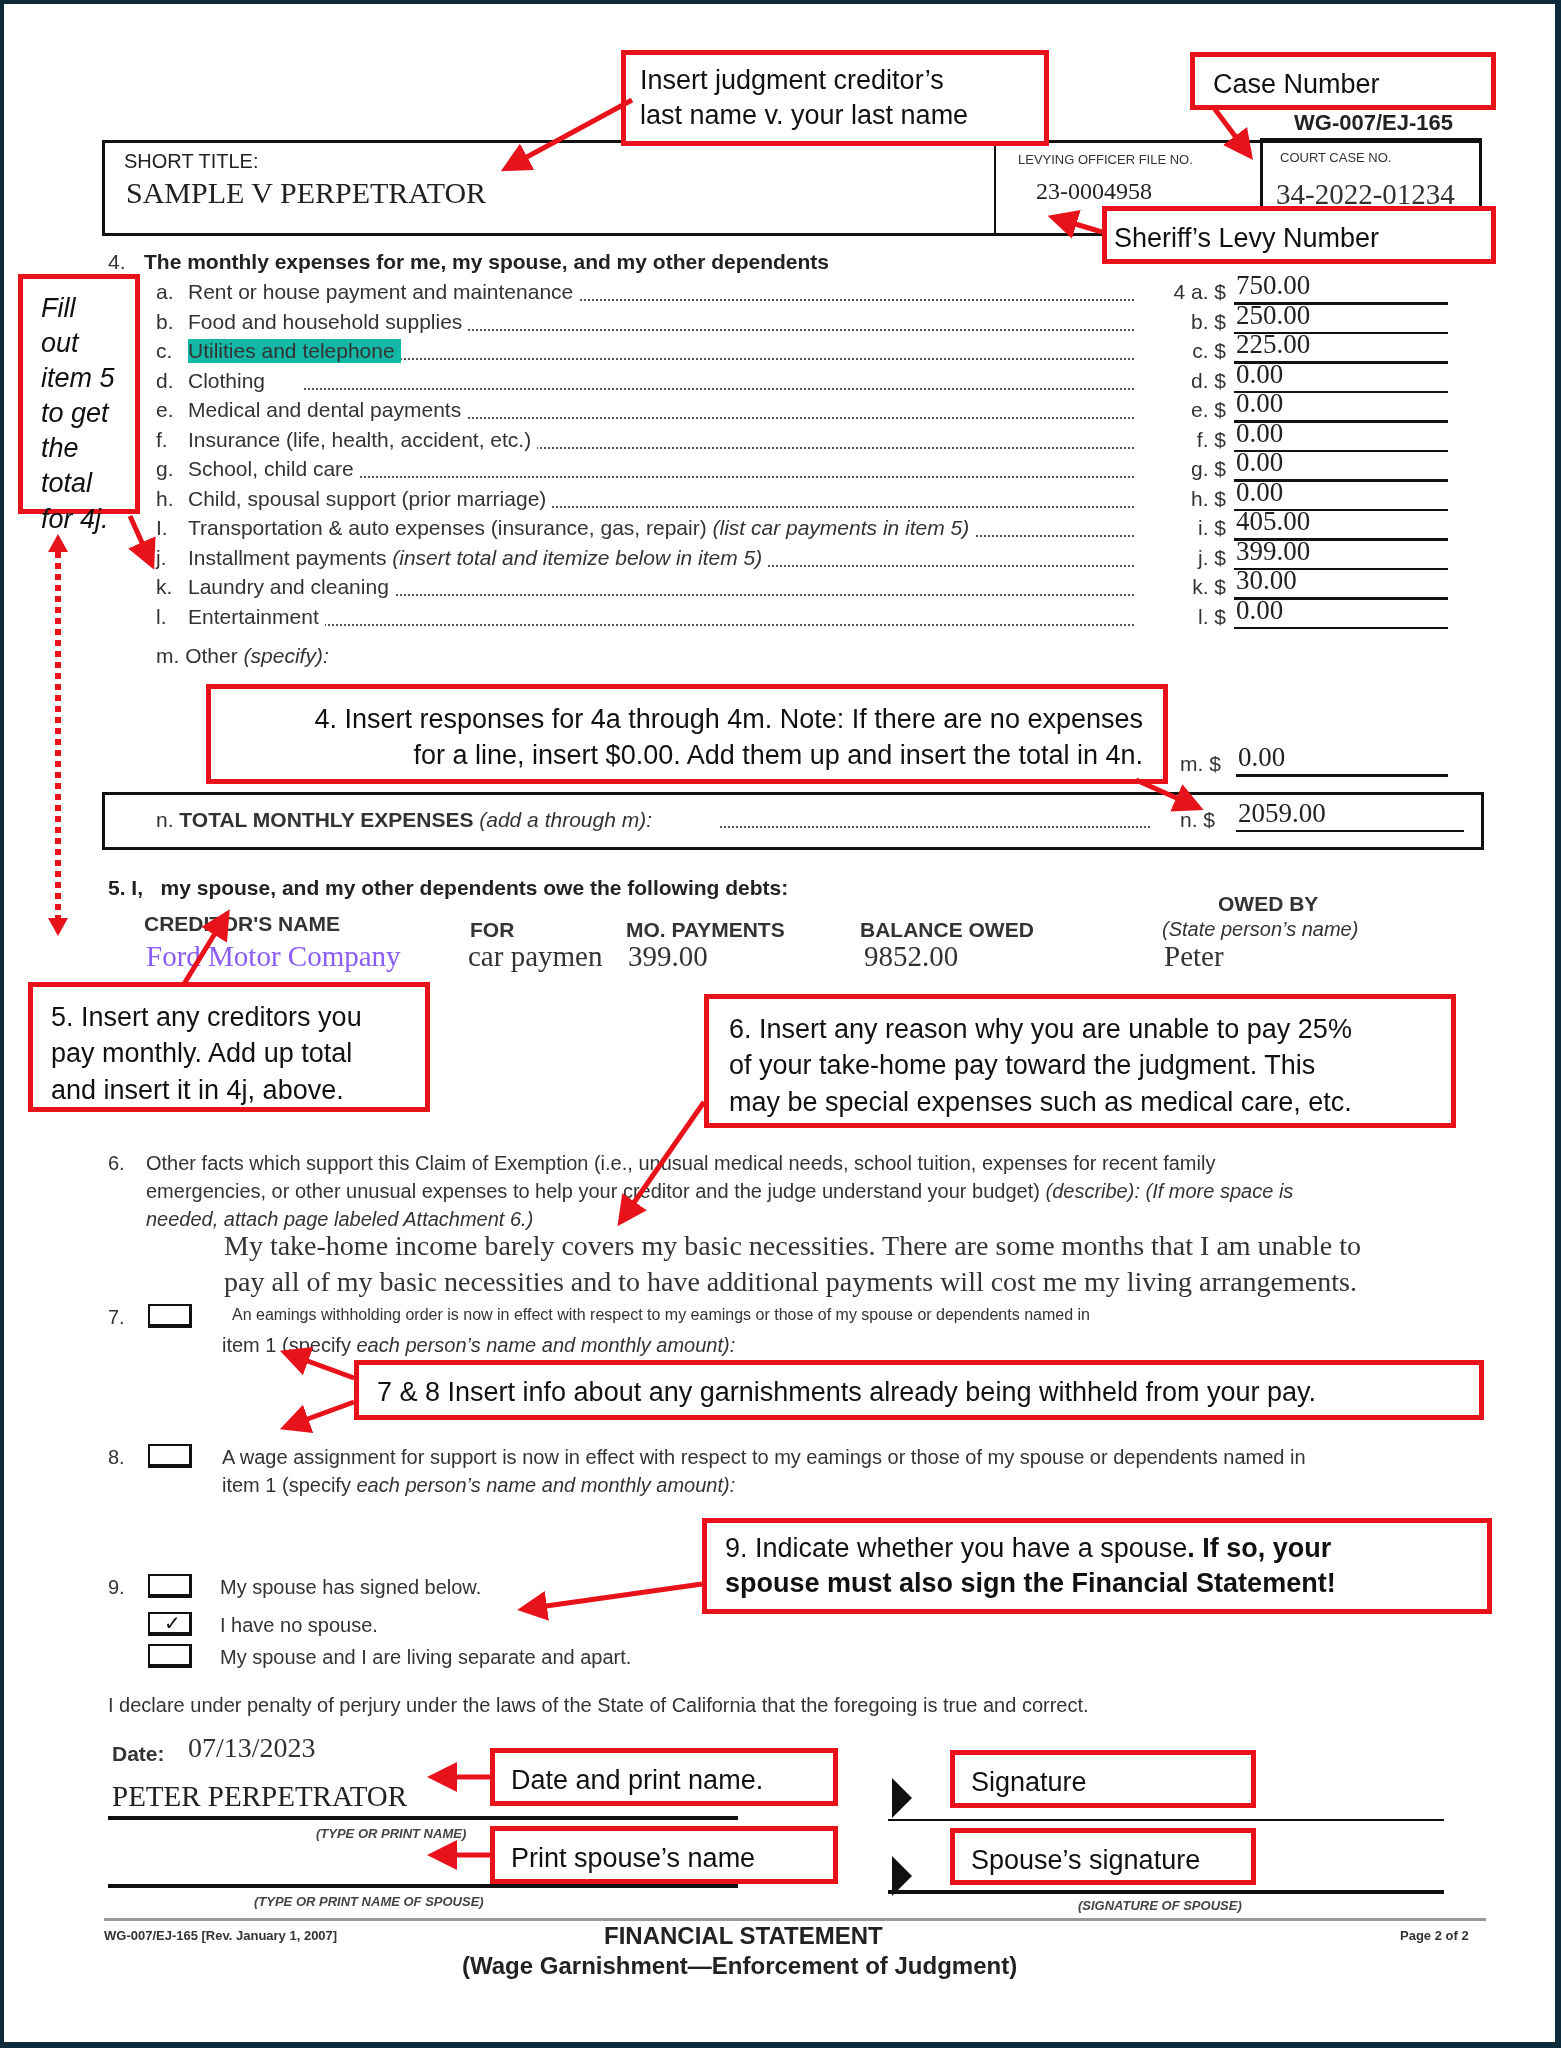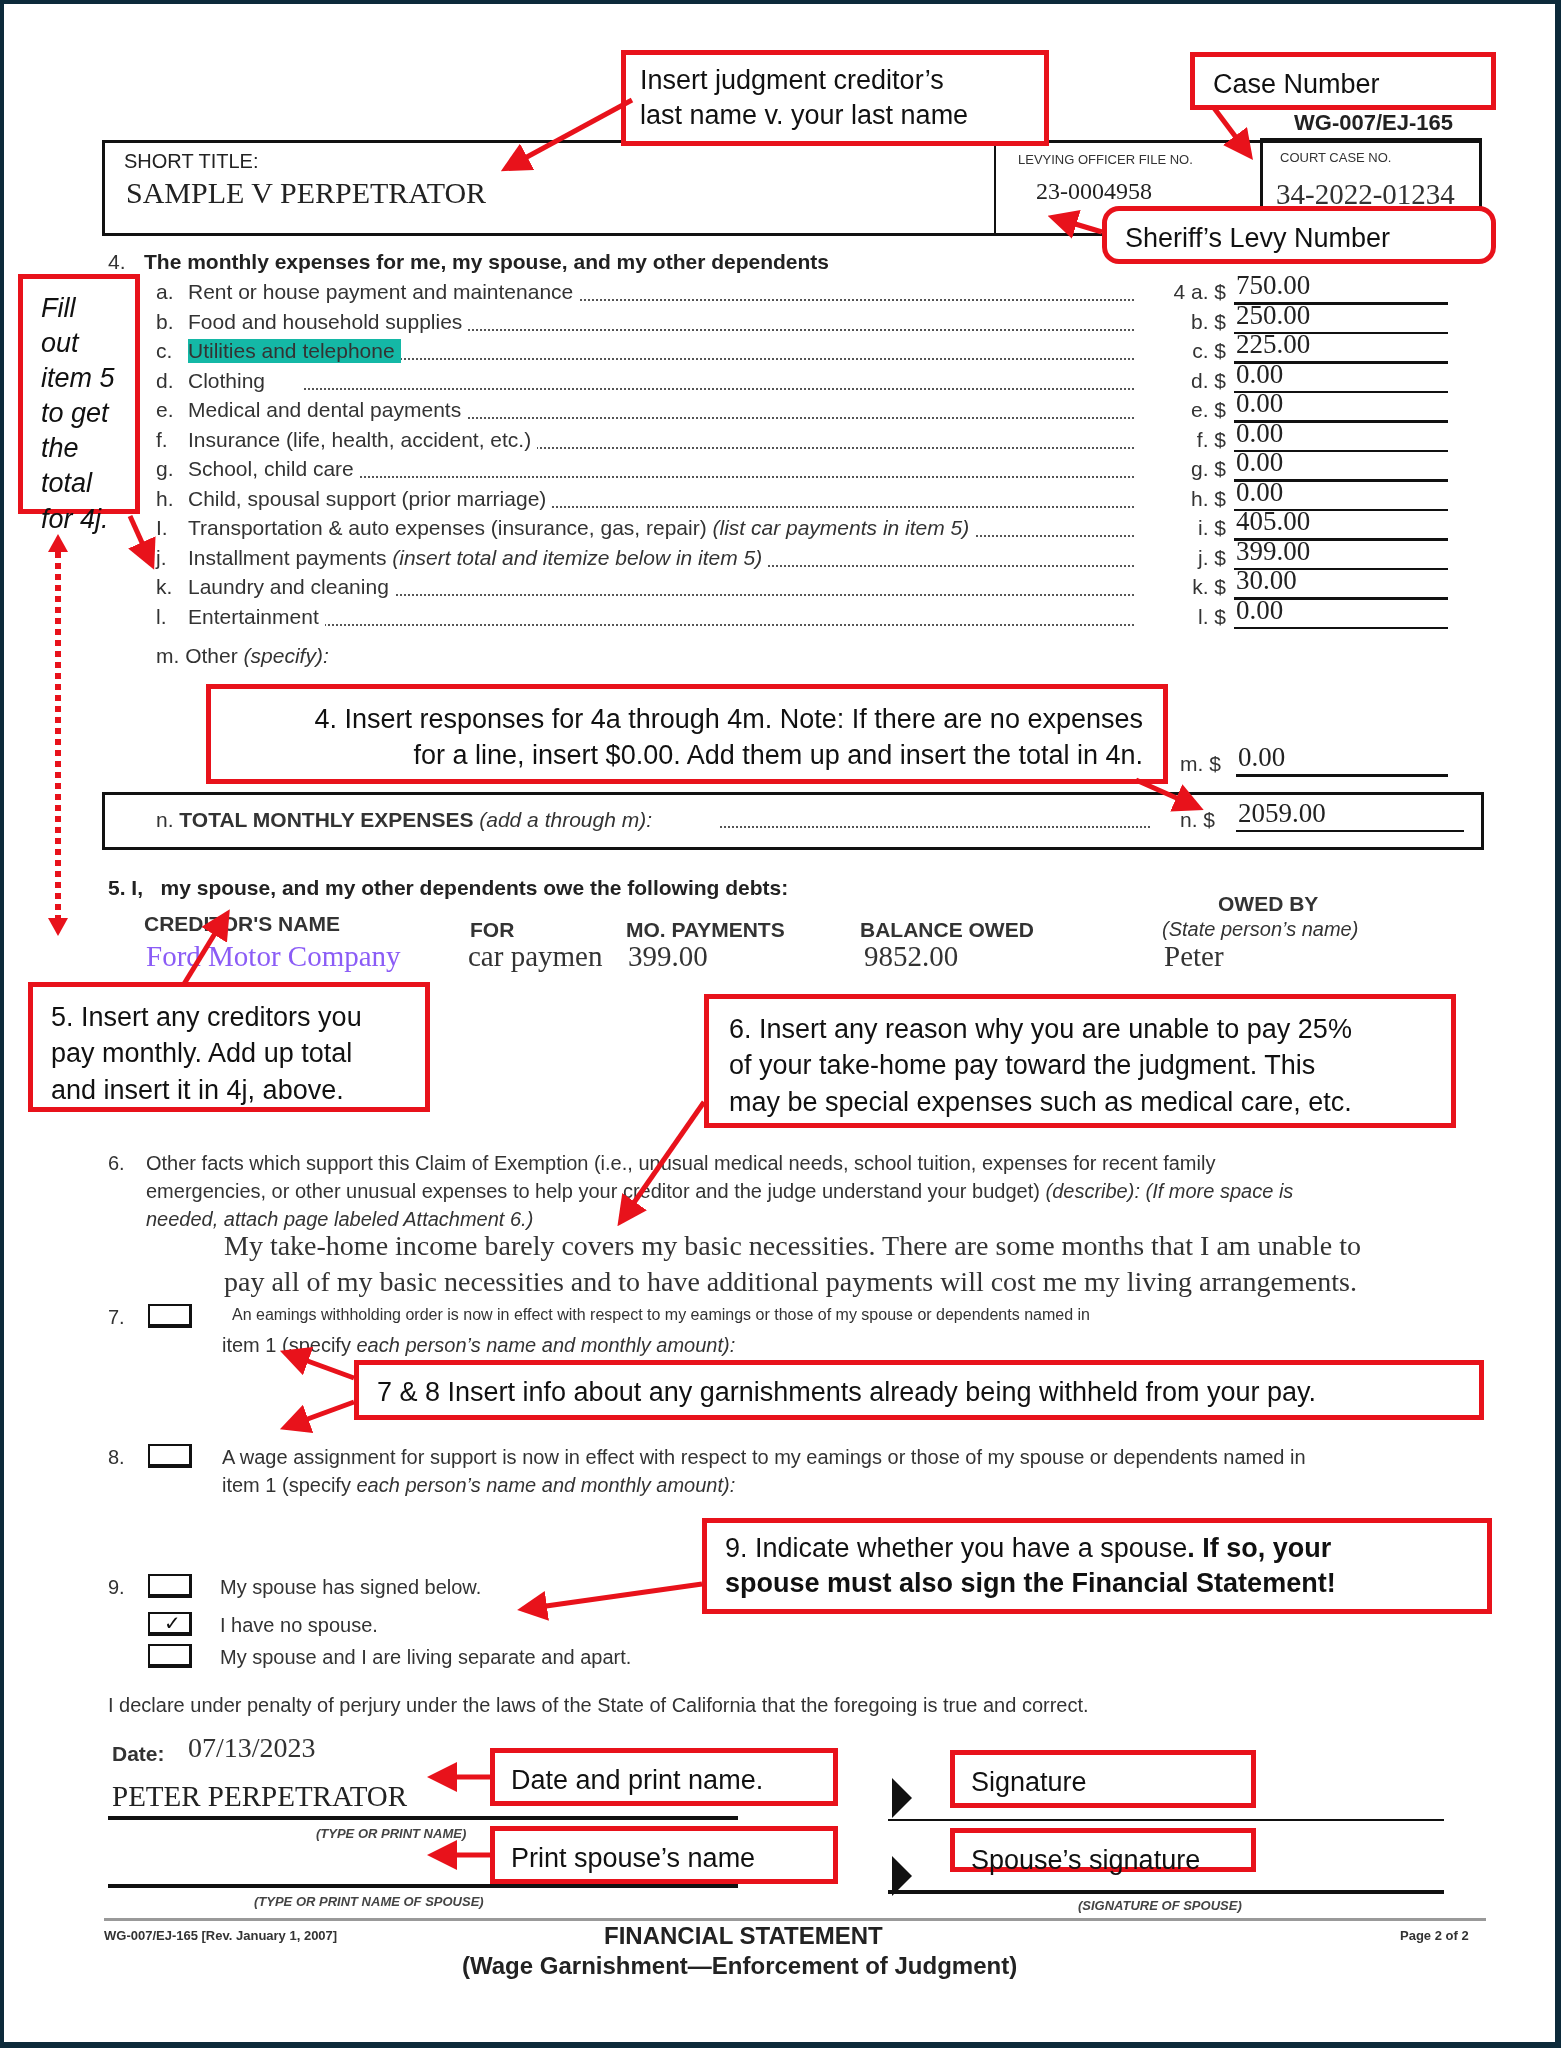--- a/index.html
+++ b/index.html
@@ -242,21 +242,21 @@
 
   <div class="red-box" style="left:617px; top:46px; width:428px; height:96px; padding:8px 14px;">
     <span class="t">Insert judgment creditor’s</span>
     <span class="t">last name v. your last name</span>
   </div>
 
   <div class="red-box" style="left:1186px; top:48px; width:306px; height:58px; padding:10px 18px;">
     <span class="t">Case Number</span>
   </div>
 
-  <div class="red-box" style="left:1098px; top:202px; width:394px; height:58px; padding:10px 18px;border-radius:17px;">
+  <div class="red-box" style="left:1098px; top:202px; width:394px; height:58px; padding:10px 7px;">
     <span class="t">Sheriff’s Levy Number</span>
   </div>
 
   <div class="red-box" style="left:14px; top:270px; width:122px; height:240px; padding:12px 18px; font-style:italic; font-size:27px; line-height:1.3;">
     <span class="t">Fill out</span>
     <span class="t">item 5</span>
     <span class="t">to get</span>
     <span class="t">the</span>
     <span class="t">total</span>
     <span class="t">for 4j.</span>
@@ -293,21 +293,21 @@
   </div>
 
   <div class="red-box" style="left:486px; top:1822px; width:348px; height:58px; padding:10px 16px;">
     <span class="t">Print spouse’s name</span>
   </div>
 
   <div class="red-box" style="left:946px; top:1746px; width:306px; height:58px; padding:10px 16px;">
     <span class="t">Signature</span>
   </div>
 
-  <div class="red-box" style="left:946px; top:1824px; width:306px; height:44px; padding:10px 16px;">
+  <div class="red-box" style="left:946px; top:1824px; width:306px; height:57px; padding:10px 16px;">
     <span class="t">Spouse’s signature</span>
   </div>
 
   <svg class="overlay" viewBox="0 0 1551 2038">
     <defs>
       <marker id="ah" markerWidth="6" markerHeight="6" refX="3" refY="3" orient="auto" markerUnits="strokeWidth">
         <path d="M0,0 L6,3 L0,6 z" fill="#e8121b"></path>
       </marker>
     </defs>
     <line x1="628" y1="96" x2="510" y2="160" stroke="#e8121b" stroke-width="5" marker-end="url(#ah)"></line>

